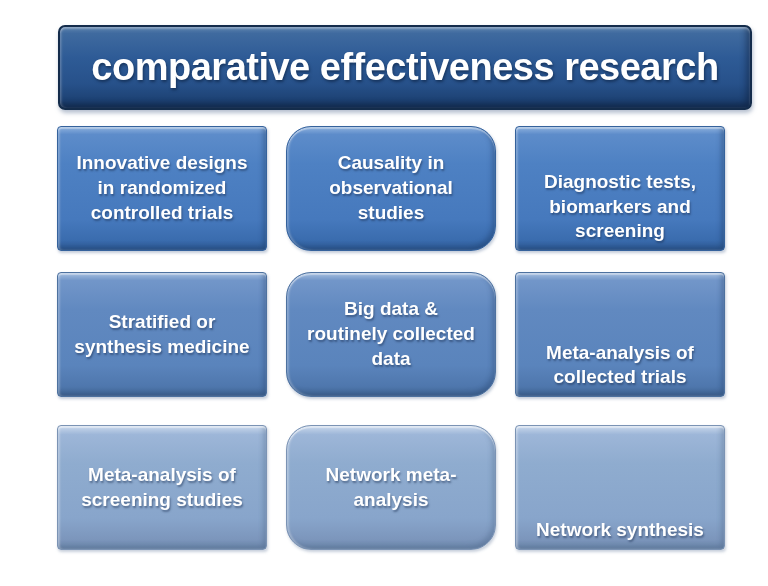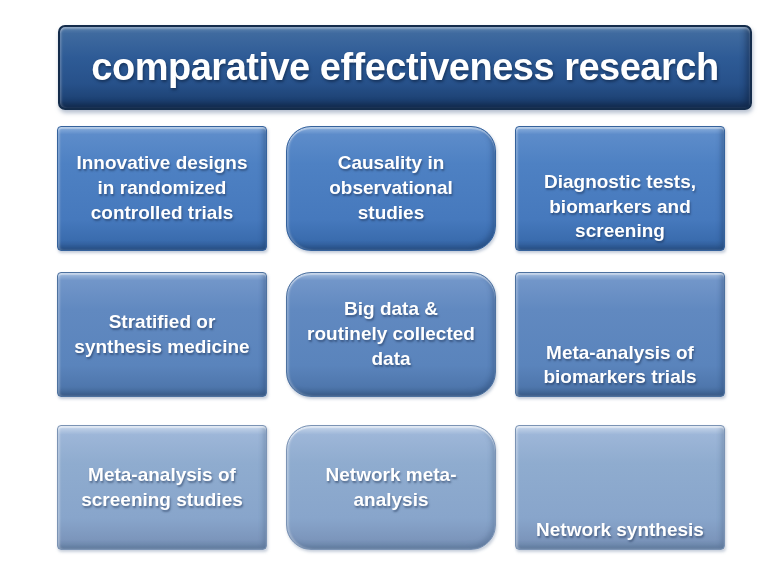--- a/index.html
+++ b/index.html
@@ -119,21 +119,21 @@
       <span class="box-label">Diagnostic tests, biomarkers and screening</span>
     </div>
 
     <div class="box r2 c1 t2">
       <span class="box-label">Stratified or synthesis medicine</span>
     </div>
     <div class="box r2 c2 t2">
       <span class="box-label narrow">Big data &amp; routinely collected data</span>
     </div>
     <div class="box r2 c3 t2">
-      <span class="box-label">Meta-analysis of biomarkers trials</span>
+      <span class="box-label">Meta-analysis of collected trials</span>
     </div>
 
     <div class="box r3 c1 t3">
       <span class="box-label">Meta-analysis of screening studies</span>
     </div>
     <div class="box r3 c2 t3">
       <span class="box-label">Network meta-analysis</span>
     </div>
     <div class="box r3 c3 t3">
       <span class="box-label">Network synthesis</span>

